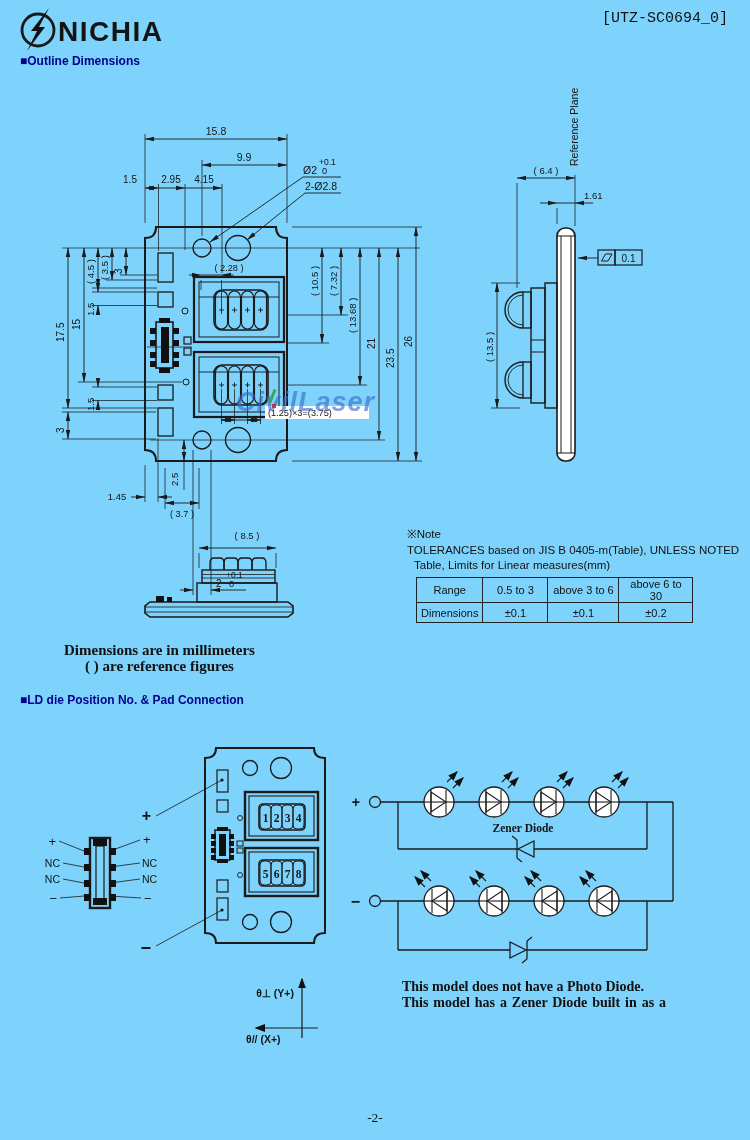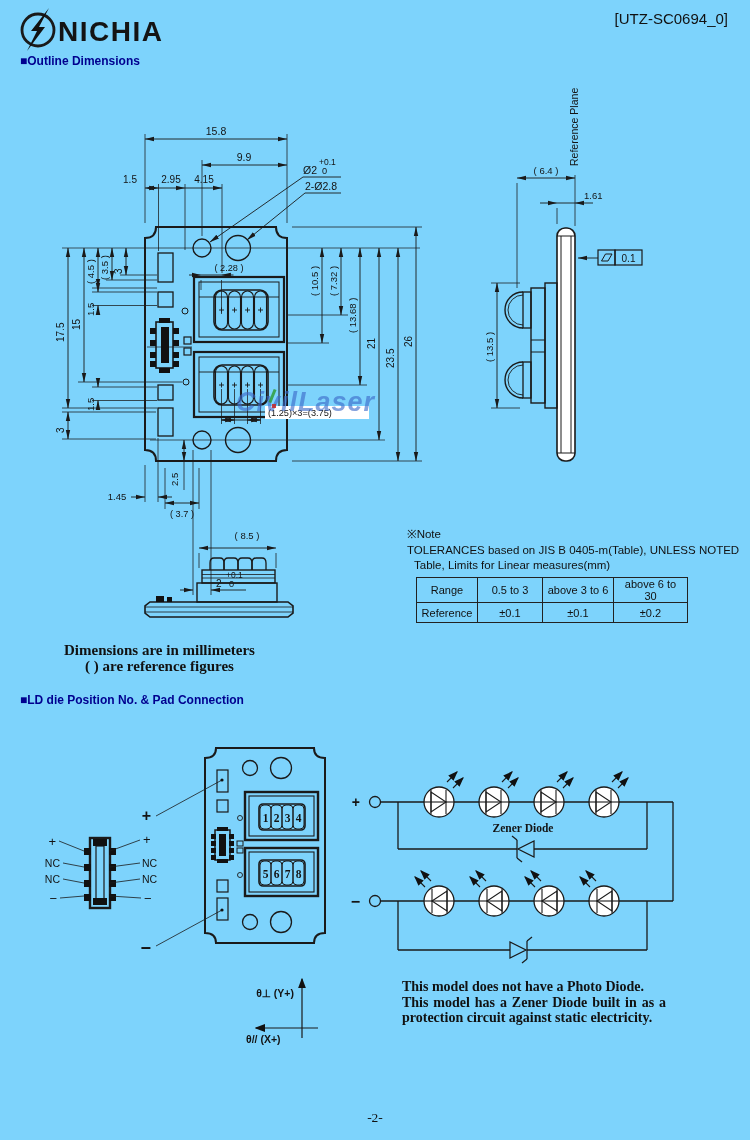--- a/index.html
+++ b/index.html
@@ -1,19 +1,19 @@
 <!DOCTYPE html>
 <html><head>
 <meta charset="utf-8">
 <style>
   html,body{margin:0;padding:0;background:#fff;}
   #page{position:relative;width:750px;height:1140px;background:#7dd3fc;overflow:hidden;
         font-family:"Liberation Sans",sans-serif;color:#141414;}
   
-  #doc-code{position:absolute;top:10px;right:22px;font-family:Liberation Sans, sans-serif;
+  #doc-code{position:absolute;top:10px;right:22px;font-family:Liberation Mono, monospace;
             font-size:15px;color:#111;text-align:center;}
   .sec-head{position:absolute;left:20px;font-size:12px;font-weight:bold;color:#00008f;
             letter-spacing:0px;}
   
   svg{position:absolute;left:0;overflow:visible;}
   svg text{font-family:"Liberation Sans",sans-serif;fill:#141414;stroke:none;}
   .ln{stroke:#1a1a1a;fill:none;}
   .d10{font-size:10px}.d105{font-size:10.5px}.d95{font-size:9.5px}
   .d92{font-size:9.2px}.d85{font-size:8.5px}
   .serifb{font-family:"Liberation Serif",serif;font-weight:bold;}
@@ -327,21 +327,21 @@
     <div class="nline" style="padding-left:7px">Table, Limits for Linear measures(mm)</div>
     <table id="note-table">
       <tbody>
           <tr>
         <td style="width:52px">Range</td>
         <td style="width:56px">0.5 to 3</td>
         <td style="width:62px">above 3 to 6</td>
         <td style="width:65px">above 6 to 30</td>
       </tr>
       <tr>
-        <td>Reference</td>
+        <td>Dimensions</td>
         <td>±0.1</td>
         <td>±0.1</td>
         <td>±0.2</td>
       </tr>
     </tbody>
       </table>
   </div>
 
   <div id="units-note">
     <div>Dimensions are in millimeters</div>
@@ -579,21 +579,20 @@
       <line class="ln" stroke-width="1.2" x1="302" y1="318" x2="302" y2="259" marker-end="url(#la2)"></line>
       <line class="ln" stroke-width="1.2" x1="318" y1="308" x2="256" y2="308" marker-end="url(#la2)"></line>
       <text class="end" x="294" y="277" font-size="10.5" font-weight="bold">θ⊥ (Y+)</text>
       <text x="246" y="323" font-size="10.5" font-weight="bold">θ// (X+)</text>
     </g>
   </svg>
 
   <div id="description">
     <div>This model does not have a Photo Diode.</div>
     <div class="just">This model has a Zener Diode built in as a</div>
-    <div>protection circuit against static electricity.</div>
   </div>
 
   <div id="watermark">CivilLaser</div>
   <div id="wm-accent-g"></div>
   <div id="wm-accent-r"></div>
 
   <div id="page-number">-2-</div>
 </div>
 
 </body></html>

